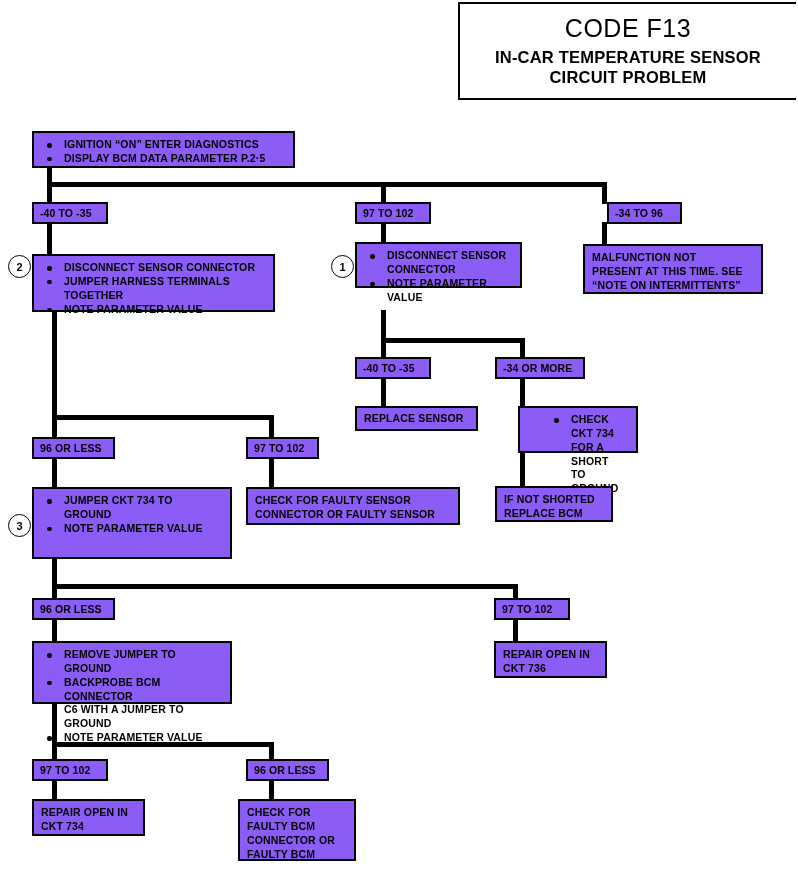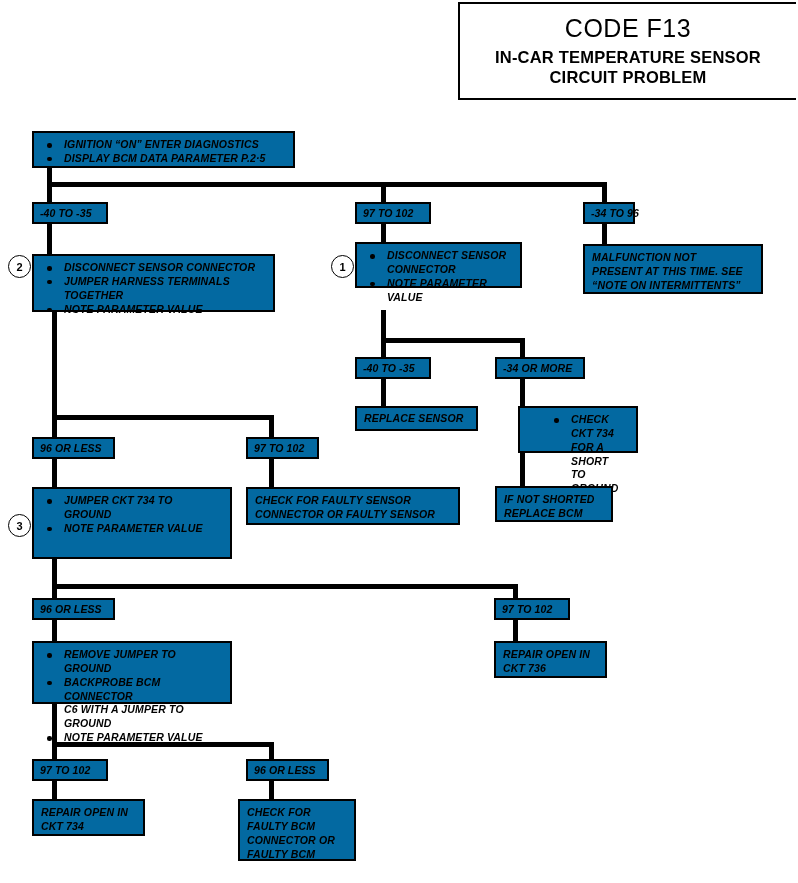--- a/index.html
+++ b/index.html
@@ -21,24 +21,23 @@
     font-size:25px;font-weight:normal;letter-spacing:.5px;line-height:1.1;
     margin-bottom:4px;
   }
   .title-sub{
     font-size:16.5px;font-weight:bold;letter-spacing:.2px;line-height:1.22;
     text-align:center;white-space:pre-line;
   }
 
   
   .node{
-    position:absolute;box-sizing:border-box;background:#0369a1;
+    position:absolute;box-sizing:border-box;background:#8b5cf6;
     border:2px solid #000;
     z-index:5;
-    font-style:italic;
   }
   .label-node{
     display:flex;align-items:center;
     padding:0 6px;
     font-size:10.5px;font-weight:bold;letter-spacing:.1px;
     white-space:nowrap;
   }
   .text-node{
     padding:5px 7px;
     font-size:10.5px;font-weight:bold;letter-spacing:.15px;line-height:1.32;
@@ -131,21 +130,21 @@
 
   <div class="node list-node" style="left:32px;top:131px;width:263px;height:37px;">
     <ul>
       <li>IGNITION “ON”   ENTER DIAGNOSTICS</li>
       <li>DISPLAY BCM DATA PARAMETER P.2·5</li>
     </ul>
   </div>
 
   <div class="node label-node" style="left:32px;top:202px;width:76px;height:22px;">-40 TO -35</div>
   <div class="node label-node" style="left:355px;top:202px;width:76px;height:22px;">97 TO 102</div>
-  <div class="node label-node" style="left:583px;top:202px;width:52px;height:22px;">-34 TO 96</div>
+  <div class="node label-node" style="left:607px;top:202px;width:75px;height:22px;">-34 TO 96</div>
 
   <div class="step-circle" style="left:8px;top:255px;">2</div>
   <div class="node list-node" style="left:32px;top:254px;width:243px;height:58px;">
     <ul>
       <li>DISCONNECT SENSOR CONNECTOR</li>
       <li>JUMPER HARNESS TERMINALS
 TOGETHER</li>
       <li>NOTE PARAMETER VALUE</li>
     </ul>
   </div>

